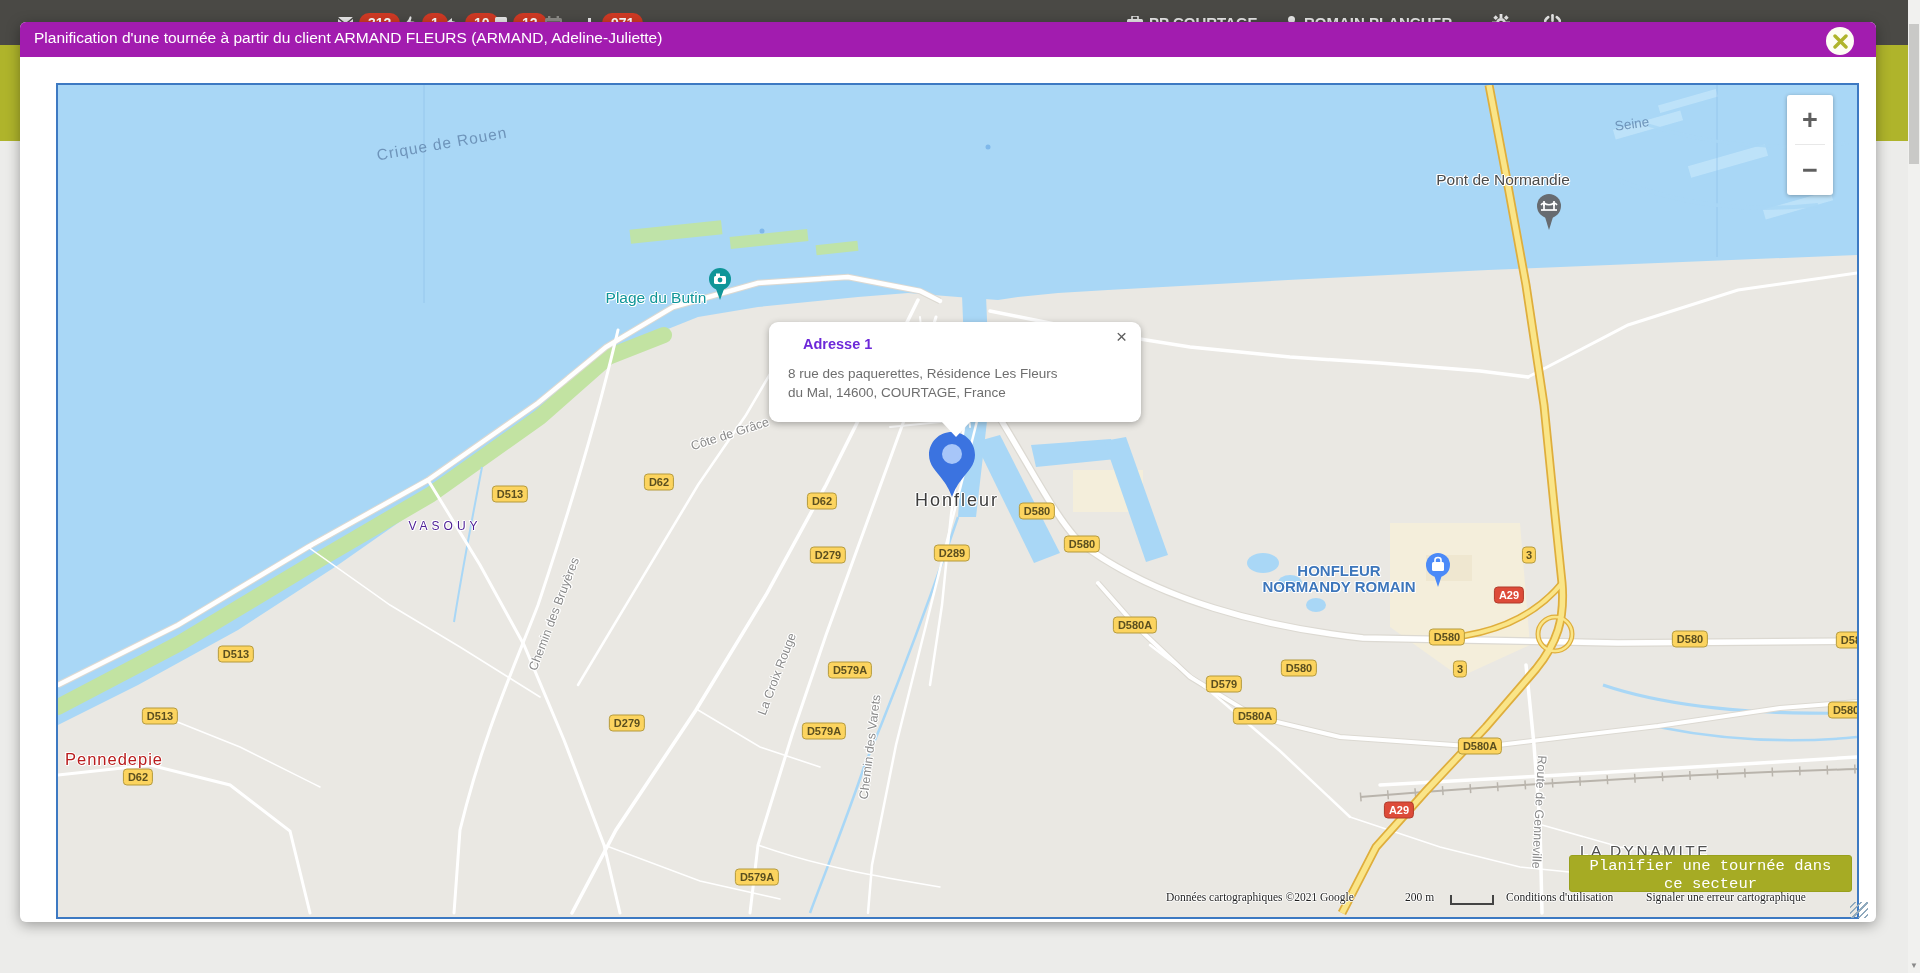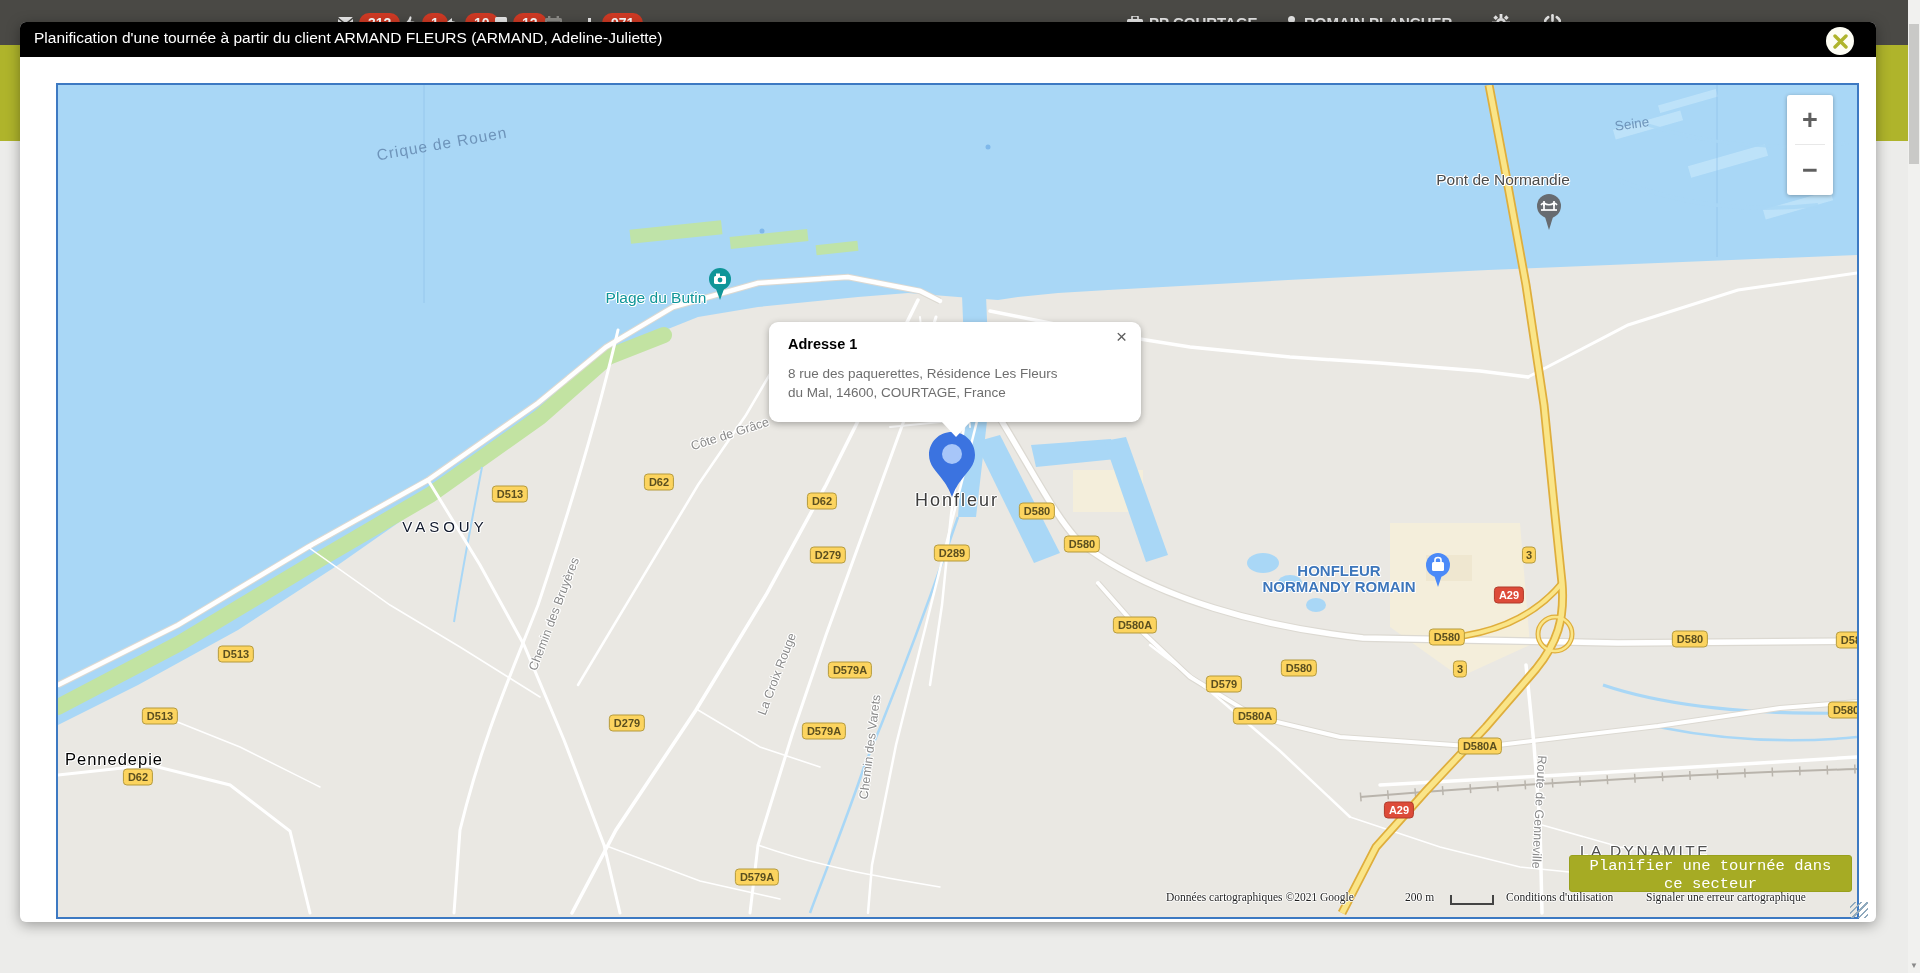--- a/index.html
+++ b/index.html
@@ -13,40 +13,40 @@
   .nav-item svg{display:block;}
   .badge{background:#d03a24;color:#fff;font-size:14px;font-weight:bold;border-radius:12px;padding:2px 9px;line-height:16px;}
   .banner{position:absolute;left:0;top:45px;width:1920px;height:96px;background:#afb42b;border-bottom:5px solid #93982a;z-index:1;}
   .content-strip{position:absolute;left:0;top:141px;width:1920px;height:832px;background:#ececea;z-index:1;}
   
   .scrollbar{position:absolute;right:0;top:0;width:12px;height:973px;background:#f1f1ef;z-index:30;}
   .scroll-thumb{position:absolute;left:1px;top:24px;width:10px;height:140px;background:#c9c9c7;cursor:pointer;}
   .scroll-arrow{position:absolute;left:0;bottom:0;width:12px;height:14px;color:#8a8a8a;font-size:8px;text-align:center;line-height:14px;cursor:pointer;}
   
   .modal{position:absolute;left:20px;top:22px;width:1856px;height:900px;background:#fff;border-radius:6px;box-shadow:0 3px 14px rgba(0,0,0,.35);z-index:10;}
-  .modal-header{position:absolute;left:0;top:0;width:100%;height:35px;background:#000000;border-radius:6px 6px 0 0;}
+  .modal-header{position:absolute;left:0;top:0;width:100%;height:35px;background:#a21caf;border-radius:6px 6px 0 0;}
   .modal-title{position:absolute;left:14px;top:7px;color:#fff;font-size:15.5px;}
   .modal-close{position:absolute;right:22px;top:5px;width:28px;height:28px;border-radius:50%;background:#fdfdf4;border:none;cursor:pointer;padding:0;display:flex;align-items:center;justify-content:center;}
   .resize-handle{position:absolute;right:8px;bottom:4px;width:18px;height:16px;cursor:nwse-resize;
     background:repeating-linear-gradient(135deg,transparent 0 3px,#8fa9bd 3px 4.5px);}
   
   .map{position:absolute;left:36px;top:61px;width:1799px;height:832px;border:2px solid #3d79c2;box-sizing:content-box;background:#eae8e3;overflow:hidden;cursor:grab;}
   .map svg.terrain{position:absolute;left:0;top:0;}
   .mlabel{position:absolute;white-space:nowrap;transform:translate(-50%,-50%);
     text-shadow:-1px 0 0 #fff,1px 0 0 #fff,0 -1px 0 #fff,0 1px 0 #fff,1px 1px 0 #fff,-1px -1px 0 #fff;}
   .water-label{color:#6e94ba;text-shadow:none;}
   .street-label{color:#8a8a8a;font-size:12.5px;}
   .shield{position:absolute;transform:translate(-50%,-50%);background:#fcd45f;border:1.5px solid #b59a3c;border-radius:4px;color:#5b4f1f;font-size:11px;font-weight:bold;padding:0 4px;line-height:15px;white-space:nowrap;}
   .shield.red{background:#dd4b39;border-color:#b03a2a;color:#fff;}
   .poi-pin{position:absolute;transform:translate(-50%,-100%);}
   .marker{position:absolute;cursor:pointer;}
   
   .infowindow{position:absolute;left:711px;top:237px;width:372px;height:100px;background:#fff;border-radius:9px;box-shadow:0 2px 7px rgba(0,0,0,.3);}
   .infowindow .tail{position:absolute;left:172px;bottom:-15px;width:0;height:0;border-left:15px solid transparent;border-right:15px solid transparent;border-top:16px solid #fff;}
-  .iw-title{position:absolute;left:19px;top:14px;color:#000000;font-weight:bold;font-size:14.5px;}
+  .iw-title{position:absolute;left:34px;top:14px;color:#6d28d9;font-weight:bold;font-size:14.5px;}
   .iw-addr{position:absolute;left:19px;top:42px;color:#6e6e6e;font-size:13.5px;line-height:19px;}
   .iw-close{position:absolute;right:12px;top:4px;color:#5f5f5f;font-size:19px;background:none;border:none;cursor:pointer;padding:2px;line-height:18px;}
   
   .zoomctl{position:absolute;left:1729px;top:10px;width:46px;height:100px;background:#fff;border-radius:3px;box-shadow:0 1px 4px rgba(0,0,0,.3);}
   .zoom-btn{width:46px;height:49px;border:none;background:none;color:#5f5f5f;font-size:27px;font-weight:bold;cursor:pointer;padding:0;line-height:46px;}
   .zoom-divider{height:1px;background:#e8e8e8;margin:0 8px;}
   
   .attr{position:absolute;top:806px;font-size:11.5px;color:#1e1e1e;white-space:nowrap;
     text-shadow:-1px 0 0 #fff,1px 0 0 #fff,0 -1px 0 #fff,0 1px 0 #fff;font-family:Liberation Serif, serif;}
   .attr.link{cursor:pointer;}
@@ -261,22 +261,22 @@
         <rect x="838" y="318" width="24" height="14"></rect>
           <rect x="1368" y="470" width="46" height="26" fill="#efe7d0"></rect>
       </g>
     </svg>
 
     <span class="mlabel water-label" style="left:384px;top:59px;font-size:15.5px;letter-spacing:1px;transform:translate(-50%,-50%) rotate(-10deg);">Crique de Rouen</span>
     <span class="mlabel water-label" style="left:1574px;top:39px;font-size:13.5px;transform:translate(-50%,-50%) rotate(-8deg);">Seine</span>
 
     <span class="mlabel" style="left:598px;top:213px;color:#0e9598;font-size:15.5px;">Plage du Butin</span>
     <span class="mlabel" style="left:1445px;top:95px;color:#4a4a4a;font-size:15.5px;">Pont de Normandie</span>
-    <span class="mlabel" style="left:387px;top:441px;color:#0f172a;font-size:15px;letter-spacing:4px;">VASOUY</span>
-    <span class="mlabel" style="left:56px;top:674px;color:#000000;font-size:16.5px;letter-spacing:1px;">Pennedepie</span>
+    <span class="mlabel" style="left:387px;top:441px;color:#4c1d95;font-size:12px;letter-spacing:4px;">VASOUY</span>
+    <span class="mlabel" style="left:56px;top:674px;color:#b91c1c;font-size:16.5px;letter-spacing:1px;">Pennedepie</span>
     <span class="mlabel" style="left:899px;top:415px;color:#3d3d3d;font-size:18px;letter-spacing:2px;">Honfleur</span>
     <span class="mlabel" style="left:1281px;top:485px;color:#3d76bb;font-size:15px;font-weight:bold;">HONFLEUR</span>
     <span class="mlabel" style="left:1281px;top:501px;color:#3d76bb;font-size:15px;font-weight:bold;">NORMANDY ROMAIN</span>
     <span class="mlabel" style="left:1587px;top:766px;color:#4f4f4f;font-size:15.5px;letter-spacing:2.5px;">LA DYNAMITE</span>
 
     <span class="mlabel street-label" style="left:496px;top:529px;transform:translate(-50%,-50%) rotate(-69deg);">Chemin des Bruyères</span>
     <span class="mlabel street-label" style="left:719px;top:589px;transform:translate(-50%,-50%) rotate(-69deg);">La Croix Rouge</span>
     <span class="mlabel street-label" style="left:812px;top:662px;transform:translate(-50%,-50%) rotate(-83deg);">Chemin des Varets</span>
     <span class="mlabel street-label" style="left:1481px;top:727px;transform:translate(-50%,-50%) rotate(93deg);">Route de Genneville</span>
     <span class="mlabel street-label" style="left:672px;top:349px;transform:translate(-50%,-50%) rotate(-18deg);">Côte de Grâce</span>

